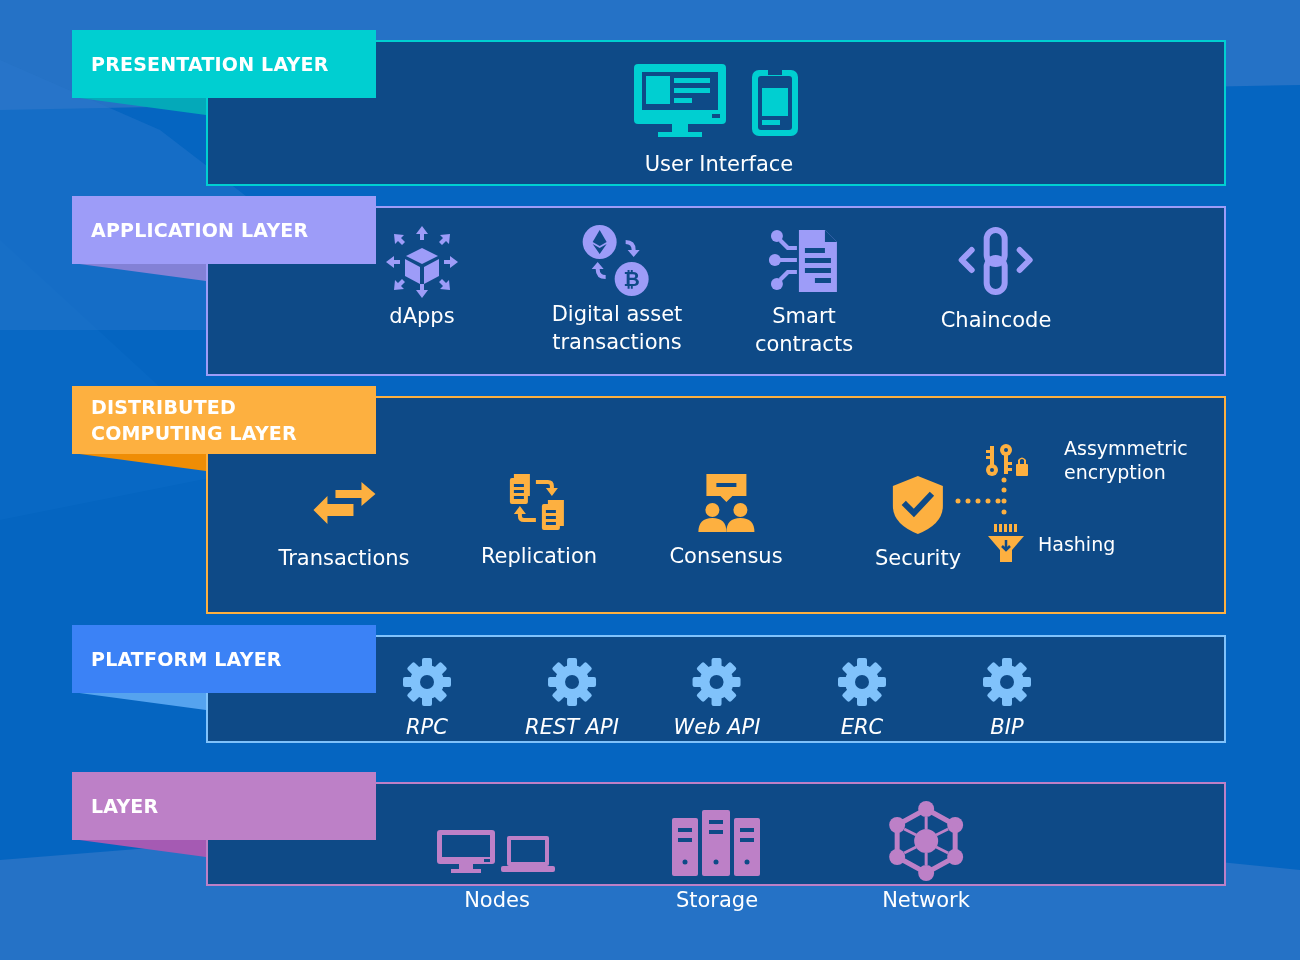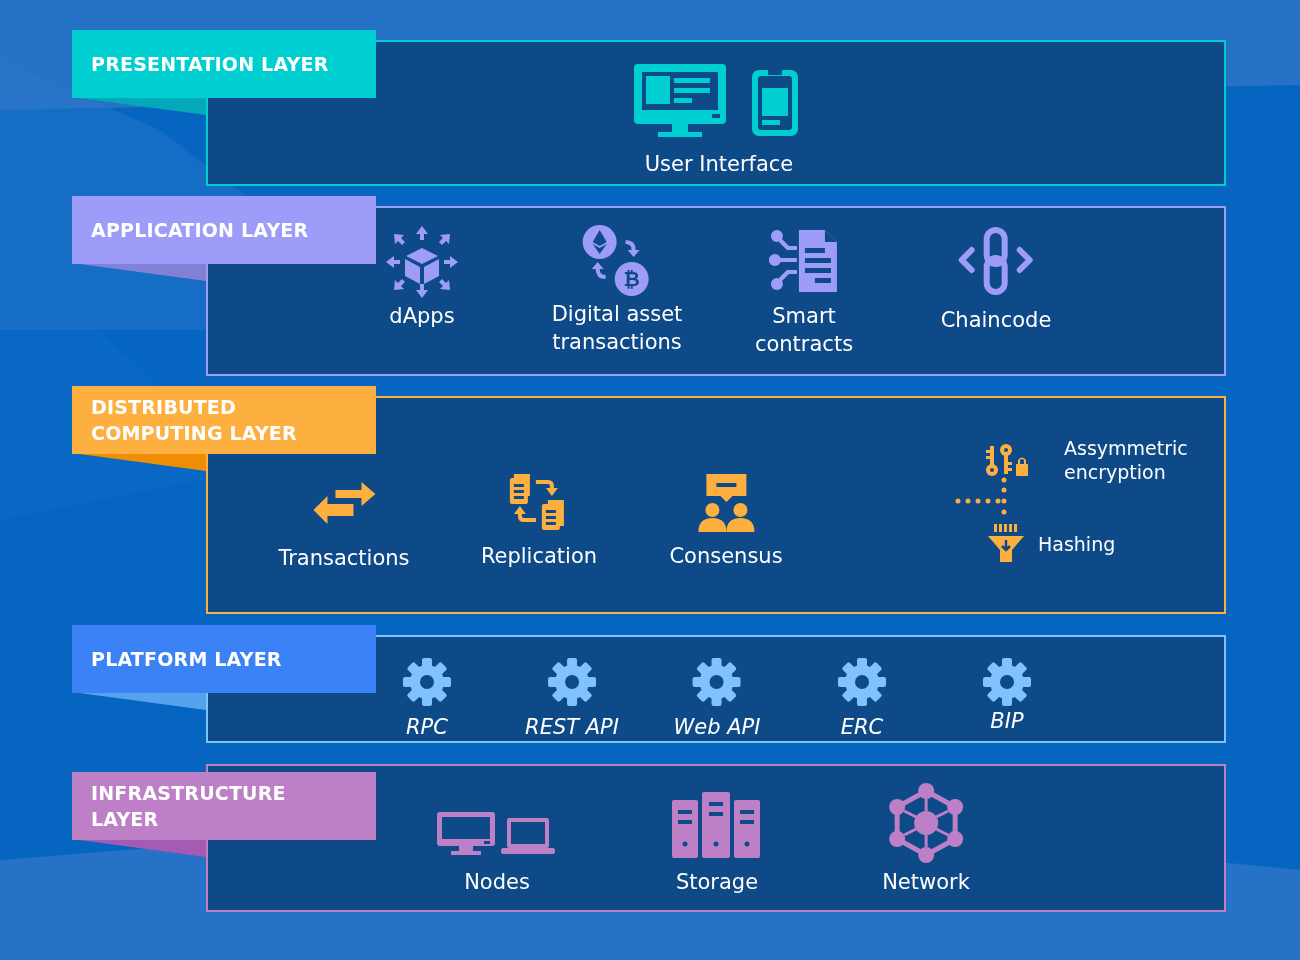--- a/index.html
+++ b/index.html
@@ -189,20 +189,27 @@
           <path d="M10,0 L50,0 L50,22 L36,22 L30,28 L24,22 L10,22 Z"></path>
           <circle cx="16" cy="36" r="7"></circle>
           <circle cx="44" cy="36" r="7"></circle>
           <path d="M2,58 Q2,44 16,44 Q30,44 30,58 Z"></path>
           <path d="M30,58 Q30,44 44,44 Q58,44 58,58 Z"></path>
         </g>
         <rect x="20" y="9" width="20" height="4" fill="#0e4a87"></rect>
       </svg>
       <span class="label" style="margin-top:8px;">Consensus</span>
     </div>
+    <div class="item" style="left:710px;top:76px;">
+      <svg class="icon" width="54" height="62" viewBox="0 0 54 62">
+        <path d="M27,2 L52,12 L52,32 Q52,50 27,60 Q2,50 2,32 L2,12 Z" fill="#fdb040"></path>
+        <polyline points="15,31 23,39 39,22" fill="none" stroke="#0e4a87" stroke-width="6" stroke-linecap="square"></polyline>
+      </svg>
+      <span class="label" style="margin-top:8px;">Security</span>
+    </div>
     <svg style="position:absolute;left:744px;top:76px;" width="60" height="90" viewBox="0 0 60 90">
       <g fill="#fdb040">
         <circle cx="6" cy="27" r="2.5"></circle>
           <circle cx="16" cy="27" r="2.5"></circle>
           <circle cx="26" cy="27" r="2.5"></circle>
           <circle cx="36" cy="27" r="2.5"></circle>
           <circle cx="46" cy="27" r="2.5"></circle>
         <circle cx="52" cy="6" r="2.5"></circle>
           <circle cx="52" cy="16" r="2.5"></circle>
           <circle cx="52" cy="27" r="2.5"></circle>
@@ -325,33 +332,33 @@
           <rect x="20" y="1" width="10" height="12" rx="2" fill="#80c2fb" transform="rotate(45 25 25)"></rect>
           <rect x="20" y="1" width="10" height="12" rx="2" fill="#80c2fb" transform="rotate(90 25 25)"></rect>
           <rect x="20" y="1" width="10" height="12" rx="2" fill="#80c2fb" transform="rotate(135 25 25)"></rect>
           <rect x="20" y="1" width="10" height="12" rx="2" fill="#80c2fb" transform="rotate(180 25 25)"></rect>
           <rect x="20" y="1" width="10" height="12" rx="2" fill="#80c2fb" transform="rotate(225 25 25)"></rect>
           <rect x="20" y="1" width="10" height="12" rx="2" fill="#80c2fb" transform="rotate(270 25 25)"></rect>
           <rect x="20" y="1" width="10" height="12" rx="2" fill="#80c2fb" transform="rotate(315 25 25)"></rect>
           <circle cx="25" cy="25" r="17" fill="#80c2fb"></circle>
           <circle cx="25" cy="25" r="7" fill="#0e4a87"></circle>
         </svg>
-      <span class="label" style="">BIP</span>
+      <span class="label" style="margin-top:6px;">BIP</span>
     </div>
   </div>
   <div class="tag" style="top:625px;background:#3b82f6;">
     <span>PLATFORM LAYER</span>
   </div>
 </div>
 
 <div class="layer">
   <svg class="tag-fold" width="140" height="20" style="top:839px;">
     <polygon points="0,0 134,0 134,18" fill="#a55ab3"></polygon>
   </svg>
-  <div class="panel" style="top:764px;height:148px;border-color:#bd80c7;">
+  <div class="panel" style="top:782px;height:104px;border-color:#bd80c7;">
     <div class="item" style="left:289px;top:46px;">
       <svg class="icon" width="120" height="44" viewBox="0 0 120 44">
         <g fill="#bd80c7">
           <rect x="0" y="0" width="58" height="34" rx="3"></rect>
           <rect x="22" y="34" width="14" height="5"></rect>
           <rect x="14" y="39" width="30" height="4"></rect>
           <rect x="70" y="6" width="42" height="30" rx="2"></rect>
           <rect x="64" y="36" width="54" height="6" rx="2"></rect>
         </g>
         <rect x="5" y="5" width="48" height="22" fill="#0e4a87"></rect>
@@ -402,17 +409,16 @@
           <line x1="60" y1="29" x2="48" y2="35"></line>
           <line x1="16" y1="53" x2="28" y2="47"></line>
           <line x1="60" y1="53" x2="48" y2="47"></line>
         </g>
       </svg>
       <span class="label" style="margin-top:4px;">Network</span>
     </div>
   </div>
   <div class="tag" style="top:772px;background:#bd80c7;">
     <span style="display:flex;flex-direction:column;">
-      <span>INFRASTRUCTURE</span>
       <span>LAYER</span>
     </span>
   </div>
 </div>
 
 </body></html>

